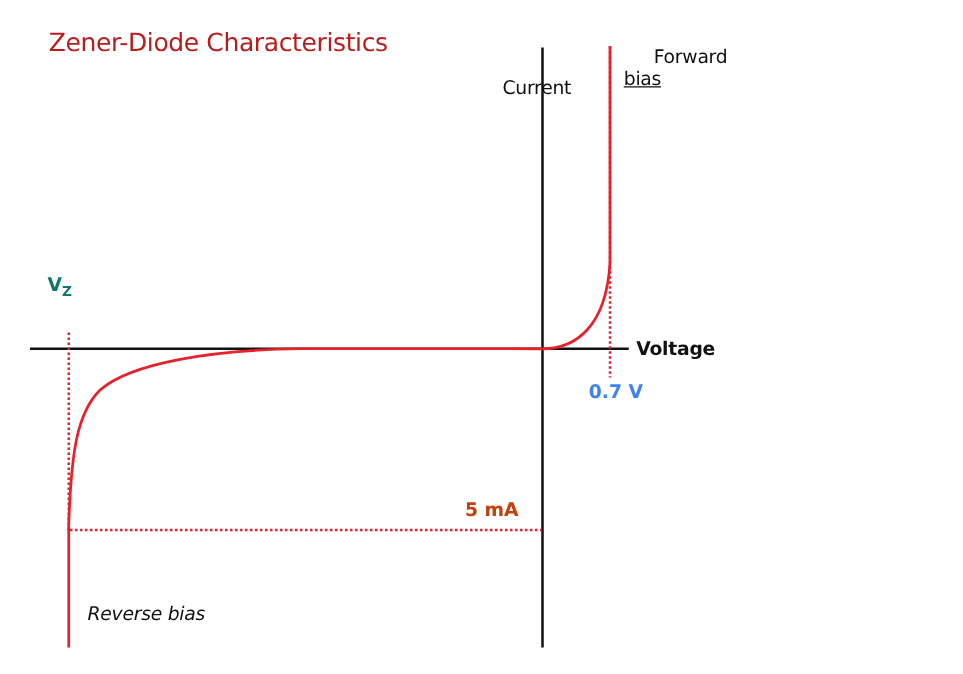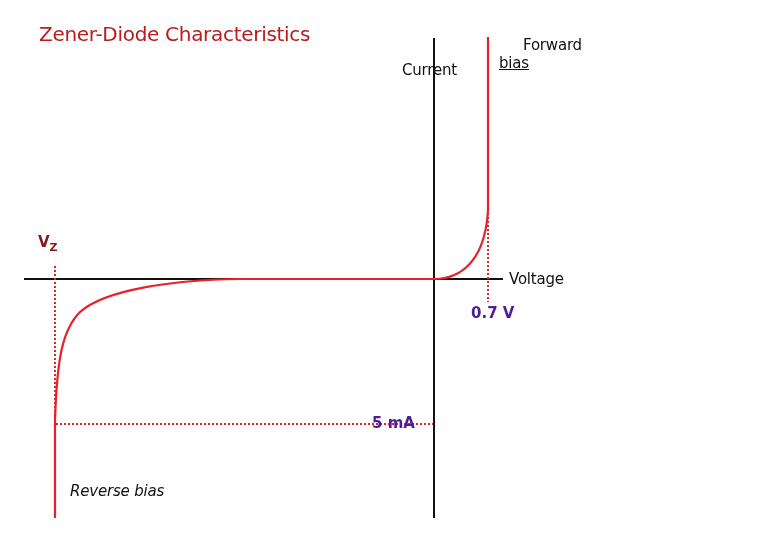--- a/index.html
+++ b/index.html
@@ -22,24 +22,24 @@
   <line x1="55" y1="266" x2="55" y2="425" stroke="#e8202a" stroke-width="2" stroke-dasharray="2,2"></line>
   <line x1="488" y1="37" x2="488" y2="302" stroke="#e8202a" stroke-width="2" stroke-dasharray="2,2"></line>
   <line x1="56" y1="424" x2="433" y2="424" stroke="#e8202a" stroke-width="2" stroke-dasharray="2,2"></line>
 
   <path d="M 55 518 L 55 420 C 57 360, 62 330, 80 312 C 105 290, 170 280, 240 279 L 434 279 C 460 279, 485 262, 488 210 L 488 37" fill="none" stroke="#e8202a" stroke-width="2.2"></path>
 </svg>
 
 <div class="title">Zener-Diode Characteristics</div>
 
 <div class="lbl" style="left:402px; top:14px;margin-top:47px;">Current</div>
-<div class="lbl" style="left:509px; top:270px;">Voltage</div>
+<div class="lbl" style="left:509px; top:270px;font-weight:bold;">Voltage</div>
 
 <div class="lbl" style="left:523px; top:36px;">Forward</div>
 <div class="lbl" style="left:499px; top:54px;text-decoration:underline;">bias</div>
 
 <div class="lbl" style="left:70px; top:482px;font-style:italic;">Reverse bias</div>
 
-<div class="red" style="left:38px; top:233px; color:#7f1d1d;"><span>V</span><span class="sub">Z</span></div>
+<div class="red" style="left:38px; top:219px; color:#0f766e;"><span>V</span><span class="sub">Z</span></div>
 
-<div class="red" style="left:471px; top:304px; color:#4c1d95;">0.7 V</div>
+<div class="red" style="left:471px; top:304px; color:#3b82f6;">0.7 V</div>
 
-<div class="red" style="left:372px; top:414px; color:#4c1d95;">5 mA</div>
+<div class="red" style="left:372px; top:399px; color:#c2410c;">5 mA</div>
 
 </body></html>

